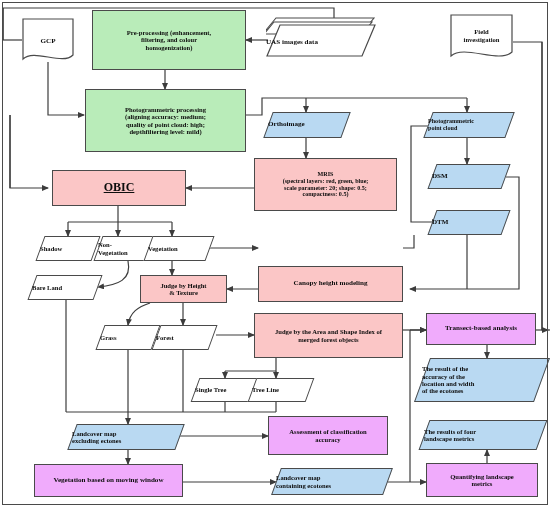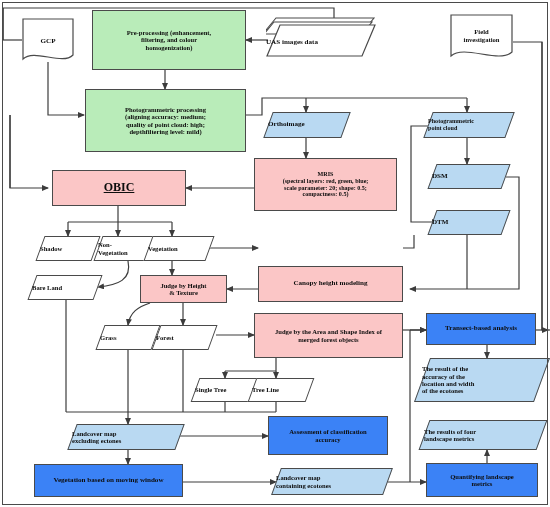--- a/index.html
+++ b/index.html
@@ -32,21 +32,21 @@
     font-weight: bold;
     color: #0d0d0d;
     line-height: 1.12;
     border: 1.2px solid #4a4a4a;
     z-index: 3;
   }
   .rect { }
   .green  { background: #b9ecb9; }
   .pink   { background: #fbc6c6; }
   .blue   { background: #b9d9f2; }
-  .yellow { background: #3b82f6; }
+  .yellow { background: #f0abfc; }
   .white  { background: #ffffff; }
 
   
   .para {
     border: none;
     background: transparent;
     position: absolute;
     overflow: visible;
   }
   .para .para-skin {

